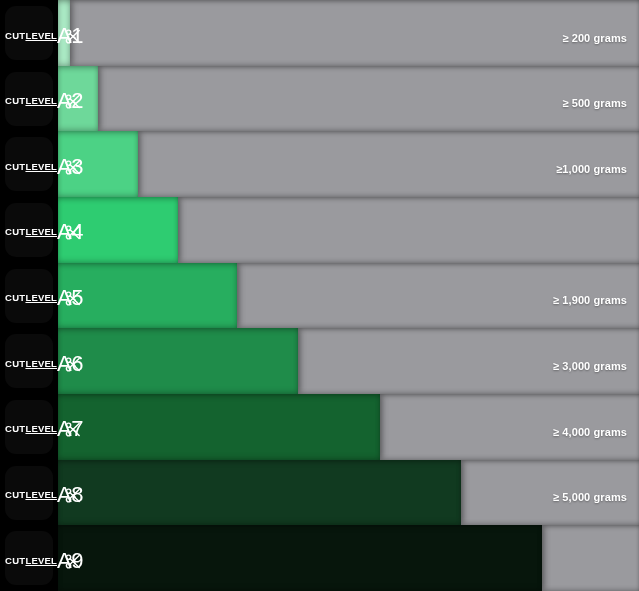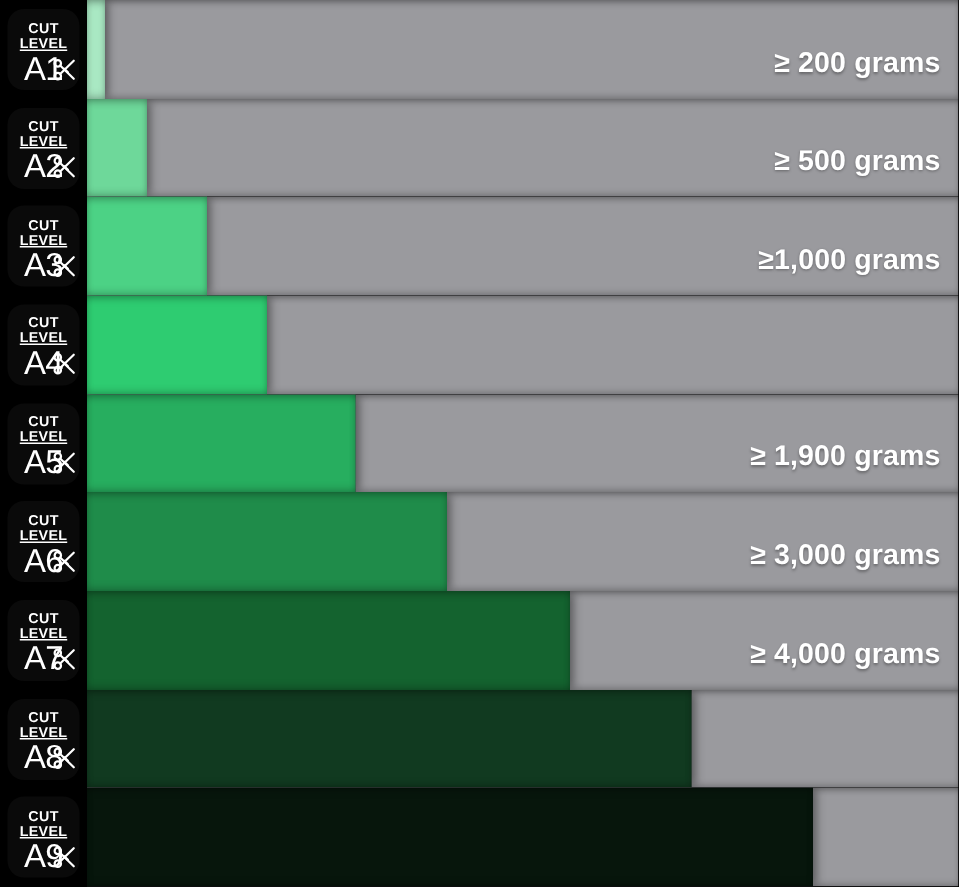--- a/index.html
+++ b/index.html
@@ -43,41 +43,41 @@
     box-shadow: inset 0 3px 6px -2px rgba(0,0,0,0.40),
                 inset 0 -3px 6px -2px rgba(0,0,0,0.30),
                 3px 0 6px -1px rgba(0,0,0,0.45);
   }
   .row-label {
     position: absolute;
     right: 12px;
     top: 50%;
     transform: translateY(-1px);
     color: #ffffff;
-    font-size: 19px;
+    font-size: 11px;
     font-weight: bold;
     letter-spacing: 0.1px;
     white-space: nowrap;
     text-shadow: 0 1px 2px rgba(0,0,0,0.35);
   }
   
   .badge {
     position: absolute;
     left: 5px;
     top: 6px;
     width: 48px;
     height: 54px;
     background: #0a0a0a;
     border-radius: 11px;
     box-shadow: 0 1px 3px rgba(0,0,0,0.8);
     z-index: 5;
     display: flex;
-    flex-direction: column;
+    flex-direction: row;
     align-items: center;
-    justify-content: center;
+    justify-content: space-between;
     padding-top: 5px;
     box-sizing: border-box;
   }
   .badge-cut {
     color: #ffffff;
     font-size: 9.5px;
     font-weight: bold;
     line-height: 10px;
     letter-spacing: 0.3px;
   }
@@ -258,20 +258,21 @@
               <line x1="7.2" y1="8" x2="20" y2="20.5"></line>
               <line x1="11" y1="11" x2="14.5" y2="14.5"></line>
             </g>
           </svg>
         </div>
       </div>
     </div>
     <div class="row">
       <div class="track"></div>
       <div class="bar" style="width: 403px; background: rgb(17, 58, 32);"></div>
+      <div class="row-label">≥ 5,000 grams</div>
       <div class="badge">
         <div class="badge-cut">CUT</div>
         <div class="badge-level">LEVEL</div>
         <div class="badge-code-wrap">
           <div class="badge-code">A8</div>
           <svg class="scissors-icon" viewBox="0 0 24 24">
             <g fill="none" stroke="#ffffff" stroke-width="2.1" stroke-linecap="round" stroke-linejoin="round">
               <circle cx="5" cy="18" r="3"></circle>
               <circle cx="5" cy="6" r="3"></circle>
               <line x1="7.2" y1="16" x2="20" y2="3.5"></line>

